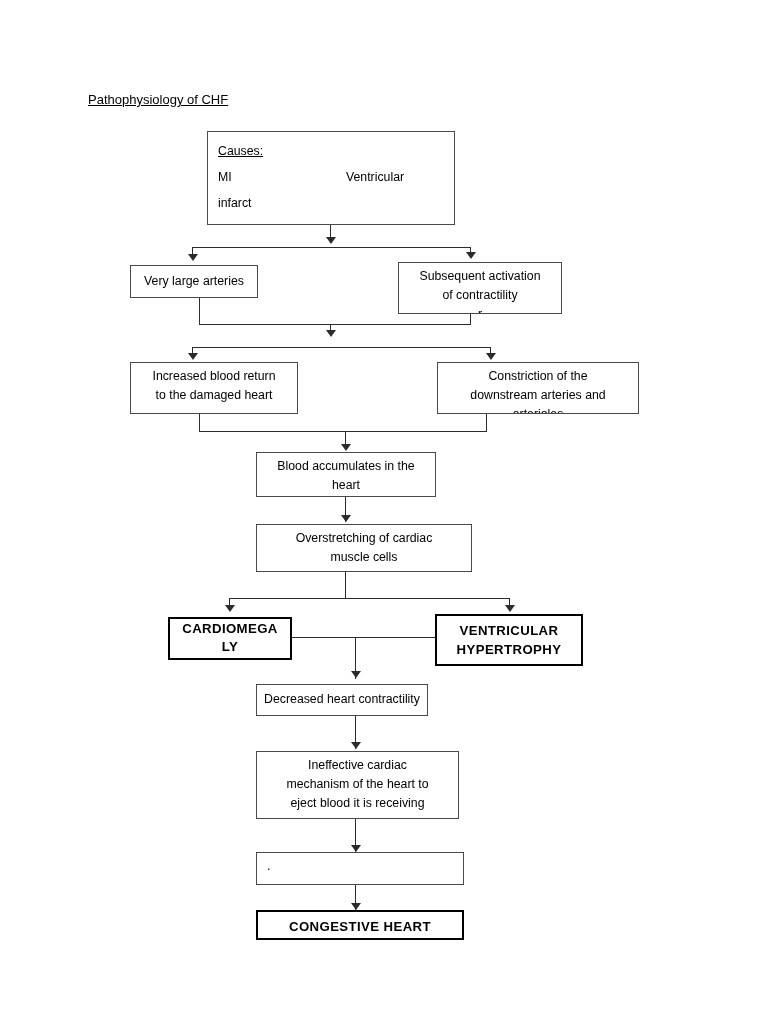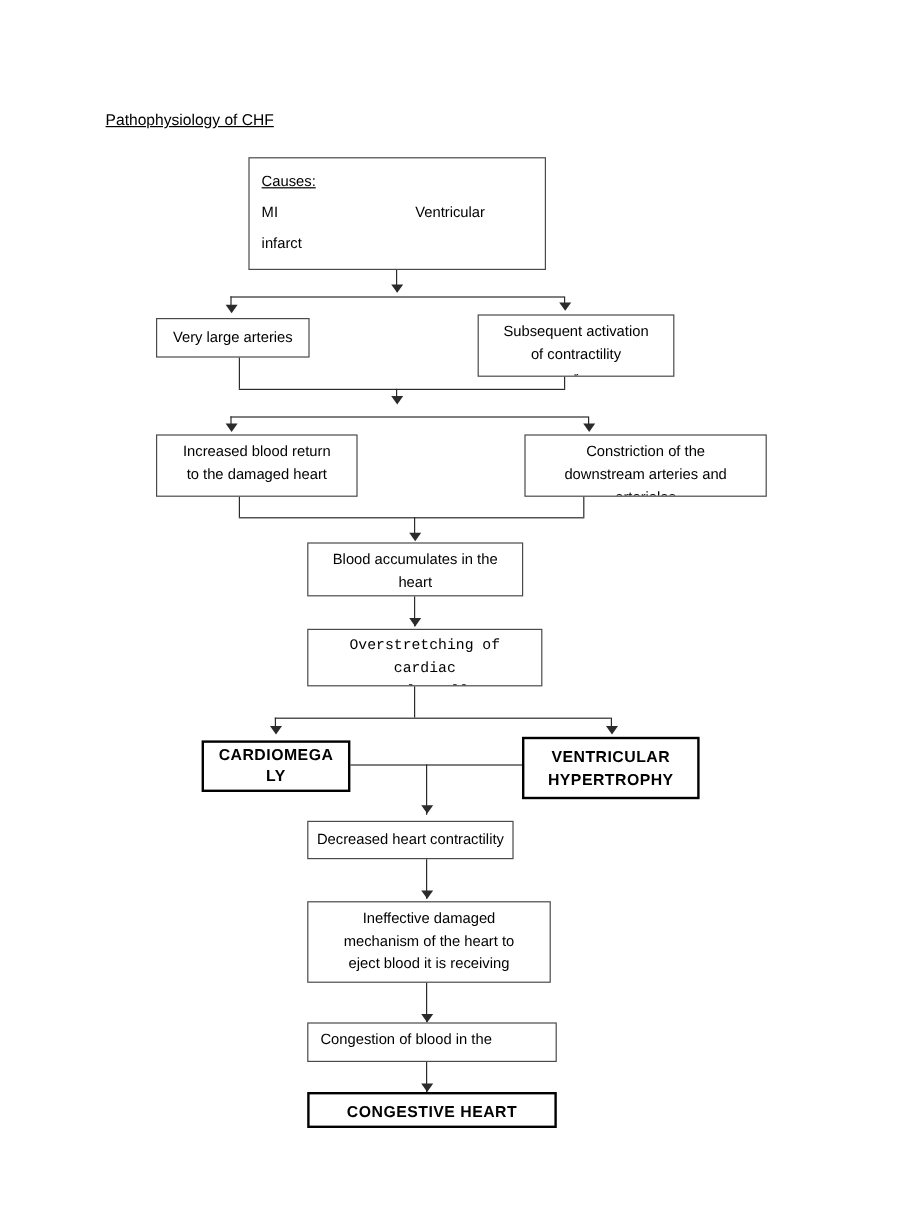--- a/index.html
+++ b/index.html
@@ -151,21 +151,21 @@
   <div class="arrow" style="left:341px; top:444px;"></div>
 
   <div class="node" style="left:256px; top:452px; width:180px; height:45px; padding-top:4px;">
     <div>Blood accumulates in the</div>
     <div>heart</div>
   </div>
 
   <div class="ln vline" style="left:345px; top:497px; height:25px;"></div>
   <div class="arrow" style="left:341px; top:515px;"></div>
 
-  <div class="node" style="left:256px; top:524px; width:196px; height:48px; padding-top:4px;font-family:Liberation Mono, monospace;">
+  <div class="node" style="left:256px; top:524px; width:216px; height:48px; padding-top:4px;">
     <div>Overstretching of cardiac</div>
     <div>muscle cells</div>
   </div>
 
   <div class="ln vline" style="left:345px; top:572px; height:26px;"></div>
   <div class="ln hline" style="left:229px; top:598px; width:280px;"></div>
   <div class="ln vline" style="left:229px; top:598px; height:12px;"></div>
   <div class="arrow" style="left:225px; top:605px;"></div>
   <div class="ln vline" style="left:509px; top:598px; height:12px;"></div>
   <div class="arrow" style="left:505px; top:605px;"></div>
@@ -185,30 +185,29 @@
   <div class="arrow" style="left:351px; top:671px;"></div>
 
   <div class="node" style="left:256px; top:684px; width:172px; height:32px; padding-top:5px;">
     <span>Decreased heart contractility</span>
   </div>
 
   <div class="ln vline" style="left:355px; top:716px; height:33px;"></div>
   <div class="arrow" style="left:351px; top:742px;"></div>
 
   <div class="node" style="left:256px; top:751px; width:203px; height:68px; padding-top:4px;">
-    <div>Ineffective damaged</div>
+    <div>Ineffective cardiac</div>
     <div>mechanism of the heart to</div>
     <div>eject blood it is receiving</div>
   </div>
 
   <div class="ln vline" style="left:355px; top:819px; height:33px;"></div>
   <div class="arrow" style="left:351px; top:845px;"></div>
 
   <div class="node left-align" style="left:256px; top:852px; width:208px; height:33px; padding-top:4px;">
-    <div>Congestion of blood in the</div>
     <div>.</div>
   </div>
 
   <div class="ln vline" style="left:355px; top:885px; height:25px;"></div>
   <div class="arrow" style="left:351px; top:903px;"></div>
 
   <div class="node strong" style="left:256px; top:910px; width:208px; height:30px; padding-top:5px;">
     <span>CONGESTIVE HEART</span>
   </div>
 

